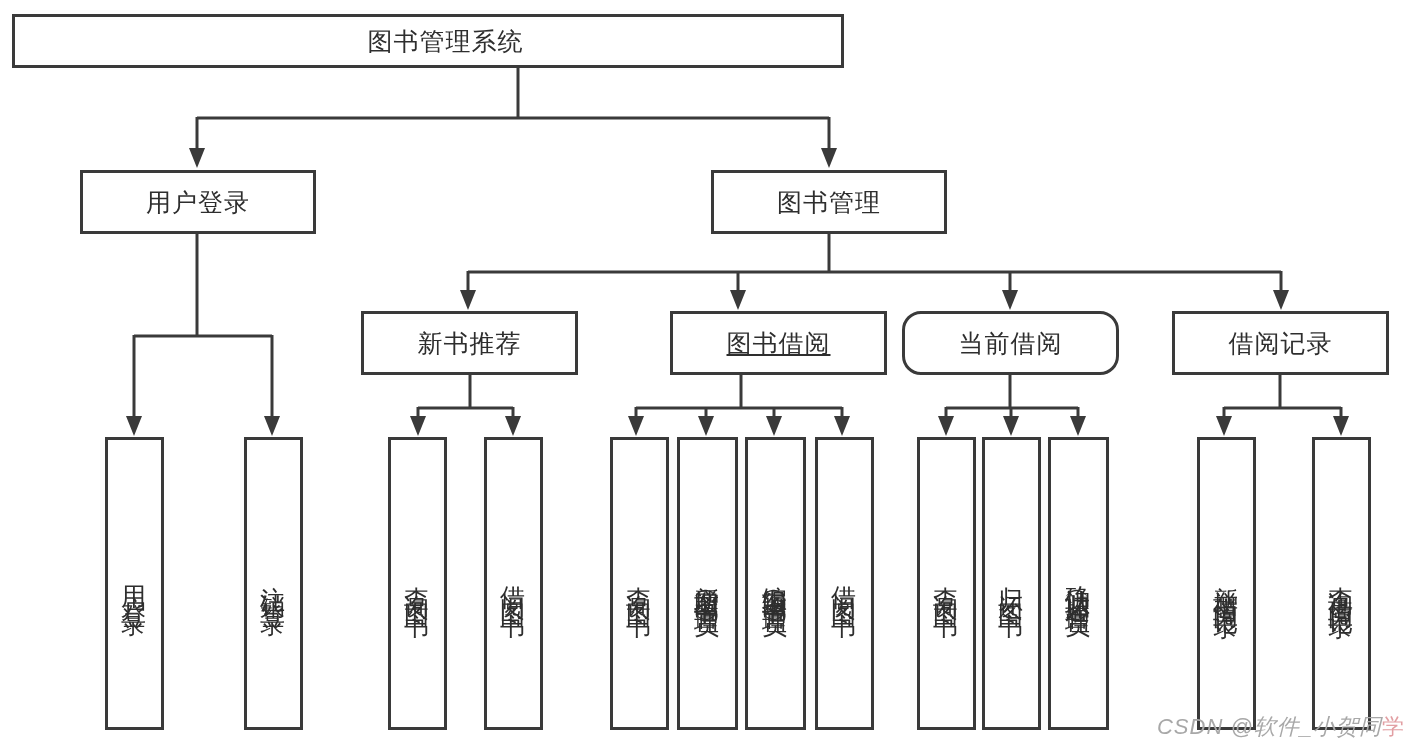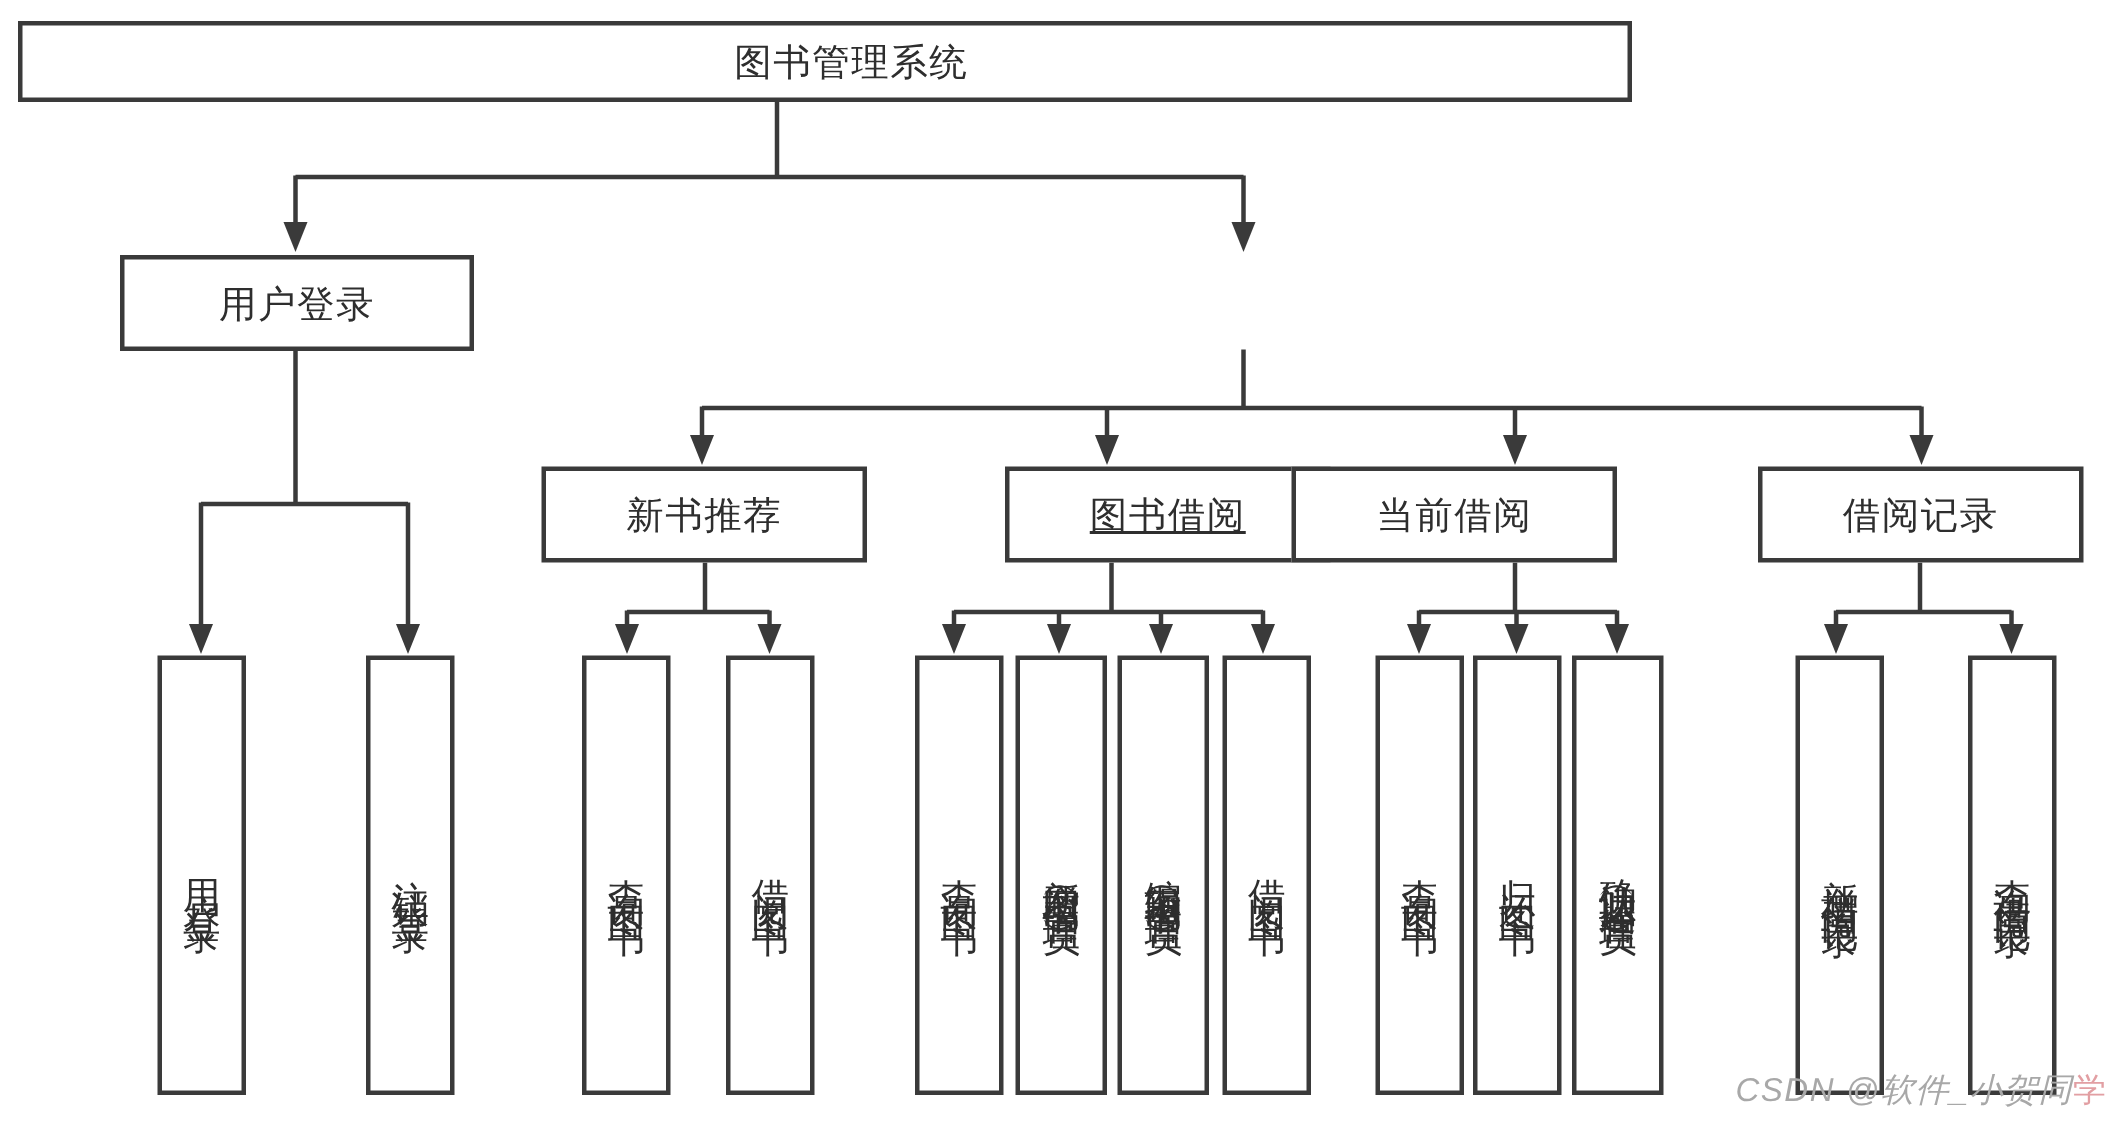--- a/index.html
+++ b/index.html
@@ -16,21 +16,21 @@
     position:absolute;
     box-sizing:border-box;
     background:#ffffff;
     border:3px solid #3a3a3a;
     display:flex;align-items:center;justify-content:center;
     font-size:25px;
     letter-spacing:1px;
     color:#2e2e2e;
     white-space:nowrap;
   }
-  .root{left:12px;top:14px;width:1076px;height:54px;padding-left:35px;}
+  .root{left:12px;top:14px;width:832px;height:54px;padding-left:35px;}
   .lvl2{top:170px;width:236px;height:64px;}
   .lvl3{top:311px;width:217px;height:64px;}
   .leaf{
     top:437px;width:59px;height:293px;
     writing-mode:vertical-rl;
     text-orientation:mixed;
     letter-spacing:9px;
     font-size:25px;
     white-space:nowrap;
   }
@@ -113,24 +113,25 @@
       <polygon points="1003,416 1019,416 1011,436"></polygon>
       <polygon points="1070,416 1086,416 1078,436"></polygon>
       <polygon points="1216,416 1232,416 1224,436"></polygon>
       <polygon points="1333,416 1349,416 1341,436"></polygon>
     </g>
   </svg>
 
   <div class="node root" style="left:12px;">图书管理系统</div>
 
   <div class="node lvl2" style="left:80px;">用户登录</div>
+  <div class="node lvl2" style="left:711px;">图书管理</div>
 
   <div class="node lvl3" style="left:361px;">新书推荐</div>
   <div class="node lvl3" style="left:670px;text-decoration:underline;">图书借阅</div>
-  <div class="node lvl3" style="left:861px;">当前借阅</div>
+  <div class="node lvl3" style="left:902px;border-radius:19px;">当前借阅</div>
   <div class="node lvl3" style="left:1172px;font-family:Liberation Mono, monospace;">借阅记录</div>
 
   <div class="node leaf" style="left:105px;">用户登录</div>
   <div class="node leaf" style="left:244px;">注销登录</div>
 
   <div class="node leaf" style="left:388px;">查询图书</div>
   <div class="node leaf" style="left:484px;">借阅图书</div>
 
   <div class="node leaf" style="left:610px;">查询图书</div>
   <div class="node leaf leaf-l" style="left:677px;">新增图书（管理员）</div>

